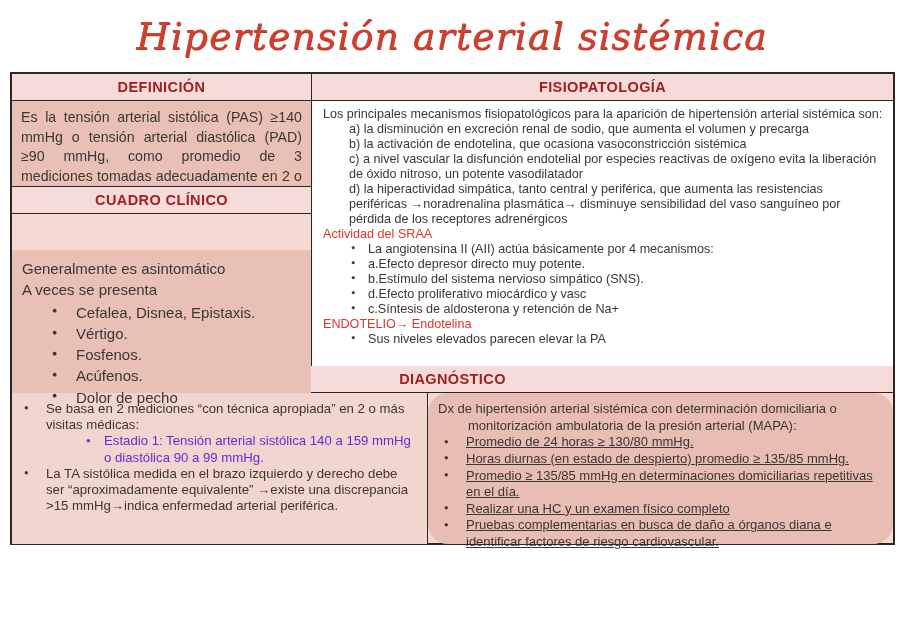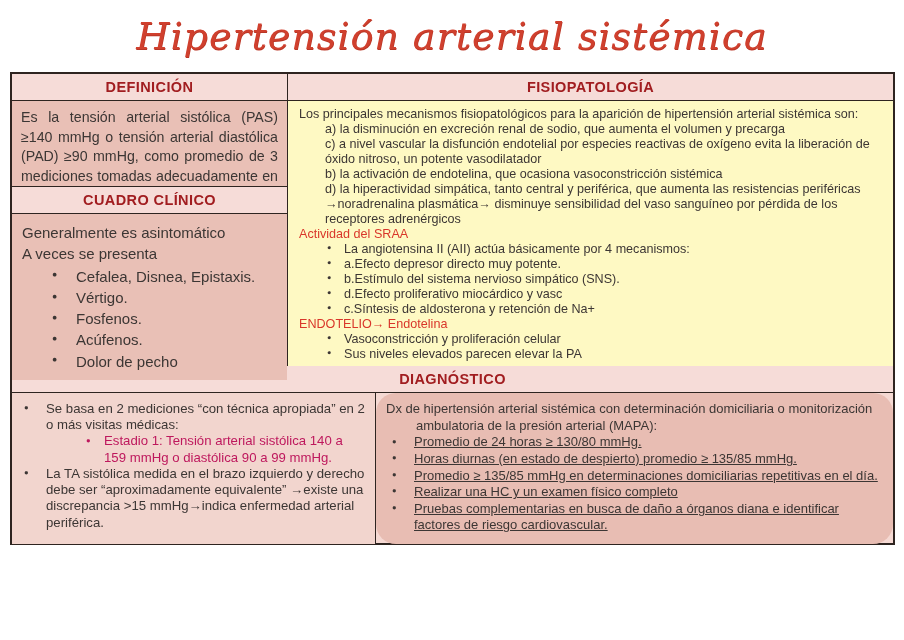--- a/index.html
+++ b/index.html
@@ -29,50 +29,51 @@
     color: #a11d20;
     font-weight: bold;
     text-align: center;
     font-size: 14.5px;
     letter-spacing: 0.4px;
     padding: 5px 4px 5px 4px;
     border-bottom: 1.6px solid #2e2420;
     flex: none;
   }
   .top { display: flex; height: 292px; }
-  .left-col { width: 276px; border-right: 1.6px solid #2e2420; display: flex; flex-direction: column; }
+  .left-col { width: 300px; border-right: 1.6px solid #2e2420; display: flex; flex-direction: column; }
   .right-col { flex: 1; display: flex; flex-direction: column; }
 
   .def-body {
     background: #e9c0b6;
     height: 86px;
     border-bottom: 1.6px solid #2e2420;
     padding: 7px 9px;
     font-size: 14.2px;
     line-height: 1.38;
     text-align: justify;
   }
   .cuadro-body {
     background: #e9c0b6;
     flex: 1;
     padding: 8px 10px;
     font-size: 15px;
     line-height: 1.42;
+    margin-top: 36px;
   }
   .fisio-body {
-    background: #fef9c3;
+    background: #ffffff;
     flex: 1;
     padding: 6px 10px 4px 11px;
     font-size: 12.6px;
     line-height: 1.19;
   }
   .diag-hdr { border-top: 0; border-bottom: 1.6px solid #2e2420; }
   .bottom { display: flex; height: 151px; }
   .diag-left {
-    width: 364px;
+    width: 416px;
     border-right: 1.6px solid #2e2420;
     background: #f2d5ce;
     padding: 8px 8px 6px 8px;
     font-size: 13.2px;
     line-height: 1.23;
   }
   .diag-right {
     flex: 1;
     background: #e8bdb3;
     padding: 8px 12px 6px 10px;
@@ -92,21 +93,21 @@
   
   ul.plain { list-style: none; margin: 0; padding-left: 26px; }
 
   .cuadro-body ul.bullets { padding-left: 30px; margin-top: 1px; }
   .cuadro-body ul.bullets li { padding-left: 24px; }
 
   .diag-left ul.outer { padding-left: 4px; }
   .diag-left ul.outer > li { padding-left: 22px; }
   .diag-left ul.estadios { padding-left: 40px; margin: 0; }
   .diag-left ul.estadios li { padding-left: 18px; }
-  .diag-left ul.estadios li, .diag-left ul.estadios li::before { color: #be185d; }
+  .diag-left ul.estadios li, .diag-left ul.estadios li::before { color: #6d28d9; }
 
   .diag-right .hang { padding-left: 30px; text-indent: -30px; }
   .diag-right ul.bullets { padding-left: 6px; }
   .diag-right ul.bullets li { padding-left: 22px; text-decoration: underline; }
 </style>
 </head>
 <body>
 
 <h1 class="page-title">Hipertensión arterial sistémica</h1>
 
@@ -130,35 +131,34 @@
           </ul>
       </div>
     </div>
 
     <div class="right-col">
       <div class="hdr">FISIOPATOLOGÍA</div>
       <div class="fisio-body">
         <div>Los principales mecanismos fisiopatológicos para la aparición de hipertensión arterial sistémica son:</div>
         <ul class="plain">
             <li>a) la disminución en excreción renal de sodio, que aumenta el volumen y precarga</li>
+            <li>b) la activación de endotelina, que ocasiona vasoconstricción sistémica</li>
             <li>c) a nivel vascular la disfunción endotelial por especies reactivas de oxígeno evita la liberación de óxido nitroso, un potente vasodilatador</li>
-            <li>b) la activación de endotelina, que ocasiona vasoconstricción sistémica</li>
             <li>d) la hiperactividad simpática, tanto central y periférica, que aumenta las resistencias periféricas →noradrenalina plasmática→ disminuye sensibilidad del vaso sanguíneo por pérdida de los receptores adrenérgicos</li>
           </ul>
         <div class="red">Actividad del SRAA</div>
         <ul class="bullets">
             <li>La angiotensina II (AII) actúa básicamente por 4  mecanismos:</li>
             <li>a.Efecto depresor directo muy potente.</li>
             <li>b.Estímulo del sistema nervioso simpático (SNS).</li>
             <li>d.Efecto proliferativo miocárdico y vasc</li>
             <li>c.Síntesis de aldosterona y retención de Na+</li>
           </ul>
         <div class="red">ENDOTELIO→ Endotelina</div>
         <ul class="bullets">
-            <li>Vasoconstricción y proliferación celular</li>
             <li>Sus niveles elevados parecen elevar la PA</li>
           </ul>
       </div>
     </div>
 
   </div>
 
   <div class="hdr diag-hdr">DIAGNÓSTICO</div>
 
   <div class="bottom">

